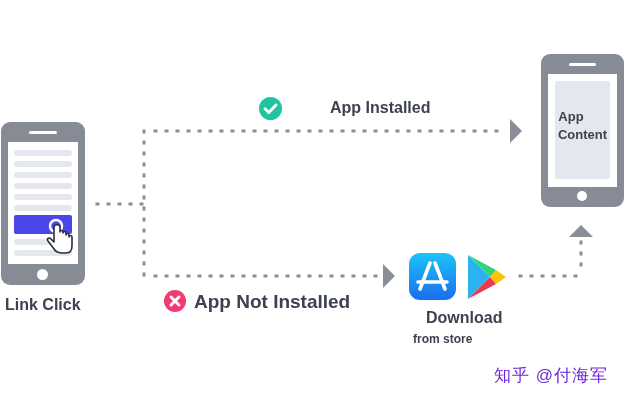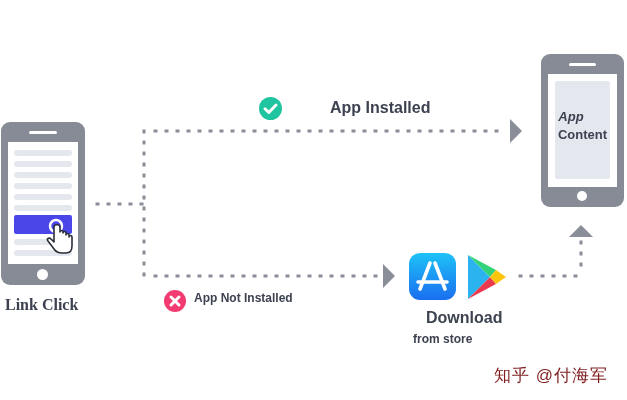--- a/index.html
+++ b/index.html
@@ -13,21 +13,21 @@
   }
   .phone .speaker { position:absolute; background:#fff; border-radius:2px; height:3px; }
   .phone .screen { position:absolute; background:#fff; }
   .phone .home { position:absolute; background:#fff; border-radius:50%; }
   .line-bar { position:absolute; height:6px; border-radius:3px; background:#e4e7ee; }
   .label {
     position:absolute; color:#3d4250; font-weight:bold; white-space:nowrap;
   }
   svg { position:absolute; overflow:visible; }
   .watermark {
-    position:absolute; color:#7f1d1d; font-size:17px; white-space:nowrap; letter-spacing:1px;
+    position:absolute; color:#6d28d9; font-size:17px; white-space:nowrap; letter-spacing:1px;
   }
 </style>
 </head>
 <body>
 
 <div class="phone" style="left:1px; top:122px; width:84px; height:163px;">
   <div class="speaker" style="left:28px; top:9px; width:28px;"></div>
   <div class="screen" style="left:7px; top:20px; width:70px; height:122px;">
     <div class="line-bar" style="left:6px; top:8px; width:58px;"></div>
     <div class="line-bar" style="left:6px; top:19px; width:58px;"></div>
@@ -39,21 +39,21 @@
     <div class="line-bar" style="left:6px; top:97px; width:58px;"></div>
     <div class="line-bar" style="left:6px; top:108px; width:58px;"></div>
   </div>
   <div class="home" style="left:36px; top:147px; width:11px; height:11px;"></div>
 </div>
 
 <svg style="left:44px; top:218px;" width="30" height="38" viewBox="0 0 30 38">
   <circle cx="12" cy="8" r="6" fill="none" stroke="#ffffff" stroke-width="2.5"></circle>
   <path d="M10 9 L10 24 L7 21 C5 19 2 21 4 23 L10 31 C12 34 14 35 18 35 L22 35 C26 35 28 32 28 28 L28 19 C28 17 25 17 25 19 L25 17 C25 15 22 15 22 17 L22 15 C22 13 19 13 19 15 L19 14 C19 12 16 12 16 14 L16 9 C16 6 10 6 10 9 Z" fill="#ffffff" stroke="#2b2f3a" stroke-width="1.6" stroke-linejoin="round"></path>
 </svg>
-<div class="label" style="left:5px; top:296px; font-size:16px;font-family:Liberation Serif, serif;">Link Click</div>
+<div class="label" style="left:5px; top:296px; font-size:16px;">Link Click</div>
 
 <svg style="left:0; top:0;" width="627" height="400">
   <g stroke="#8a8e99" stroke-width="3" stroke-linecap="square" stroke-dasharray="1 10" fill="none">
     <line x1="97" y1="204" x2="144" y2="204"></line>
     <line x1="144" y1="131" x2="144" y2="276"></line>
     <line x1="155" y1="131" x2="505" y2="131"></line>
     <line x1="155" y1="276" x2="377" y2="276"></line>
     <line x1="520" y1="276" x2="581" y2="276"></line>
     <line x1="581" y1="242" x2="581" y2="270"></line>
   </g>
@@ -65,21 +65,21 @@
 <svg style="left:259px; top:97px;" width="23" height="23" viewBox="0 0 23 23">
   <circle cx="11.5" cy="11.5" r="11.5" fill="#1fc5a0"></circle>
   <path d="M6 11.8 L9.8 15.5 L17 8" fill="none" stroke="#fff" stroke-width="3" stroke-linecap="round" stroke-linejoin="round"></path>
 </svg>
 <div class="label" style="left:290px; top:99px; font-size:16px;margin-left:40px;">App Installed</div>
 
 <svg style="left:164px; top:290px;" width="22" height="22" viewBox="0 0 22 22">
   <circle cx="11" cy="11" r="11" fill="#f23b70"></circle>
   <path d="M7 7 L15 15 M15 7 L7 15" stroke="#fff" stroke-width="3" stroke-linecap="round"></path>
 </svg>
-<div class="label" style="left:194px; top:291px; font-size:12px;">App Not Installed</div>
+<div class="label" style="left:194px; top:291px; font-size:19px;">App Not Installed</div>
 
 <div style="position:absolute; left:409px; top:253px; width:47px; height:47px; border-radius:11px; background:linear-gradient(180deg,#1ec2f7 0%,#1a6ef0 100%);">
   <svg style="left:0; top:0;" width="47" height="47" viewBox="0 0 47 47">
     <g stroke="#fff" stroke-width="3.6" stroke-linecap="round" fill="none">
       <line x1="21" y1="10" x2="11" y2="36"></line>
       <line x1="26" y1="10" x2="36" y2="36"></line>
       <line x1="9" y1="29" x2="38" y2="29"></line>
     </g>
   </svg>
 </div>
@@ -89,20 +89,20 @@
   <polygon points="2,45 24,23 30,30" fill="#eb3a4d"></polygon>
   <polygon points="24,23 30,16 40,23 30,30" fill="#fec40c"></polygon>
 </svg>
 <div class="label" style="left:426px; top:309px; font-size:16px;">Download</div>
 <div class="label" style="left:413px; top:332px; font-size:12px;">from store</div>
 
 <div class="phone" style="left:541px; top:54px; width:83px; height:153px;">
   <div class="speaker" style="left:28px; top:9px; width:27px;"></div>
   <div class="screen" style="left:7px; top:20px; width:69px; height:113px;">
     <div style="position:absolute; left:7px; top:7px; width:55px; height:98px; background:#e4e7ee; border-radius:2px;">
-      <div class="label" style="position:absolute; left:0; width:32px; text-align:center; top:28px; font-size:13px;font-style:italic;">App</div>
+      <div class="label" style="position:absolute; left:0; width:32px; text-align:center; top:28px; font-size:13px;">App</div>
       <div class="label" style="position:absolute; left:0; width:55px; text-align:center; top:46px; font-size:13px;">Content</div>
     </div>
   </div>
   <div class="home" style="left:36px; top:137px; width:10px; height:10px;"></div>
 </div>
 
 <div class="watermark" style="left:494px; top:364px;">知乎 @付海军</div>
 
 </body></html>

